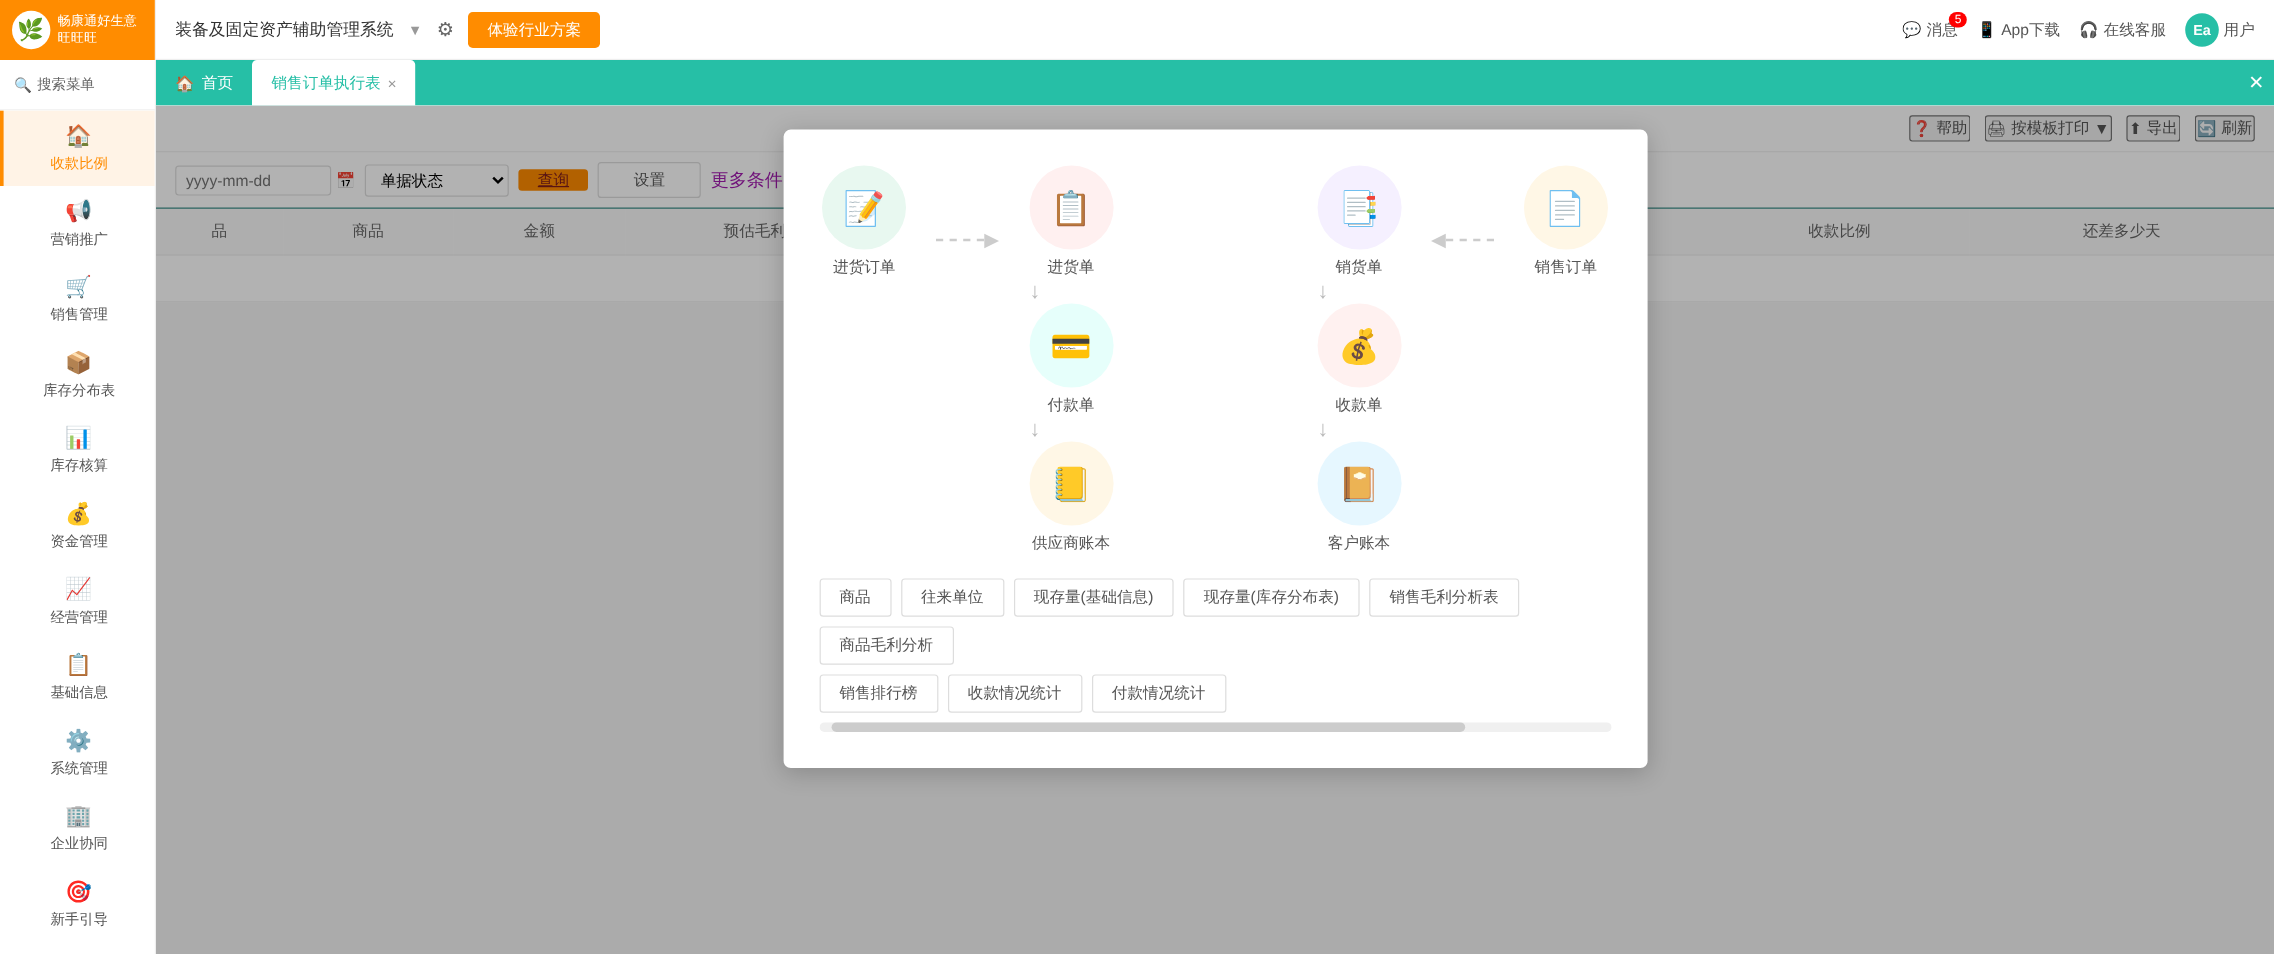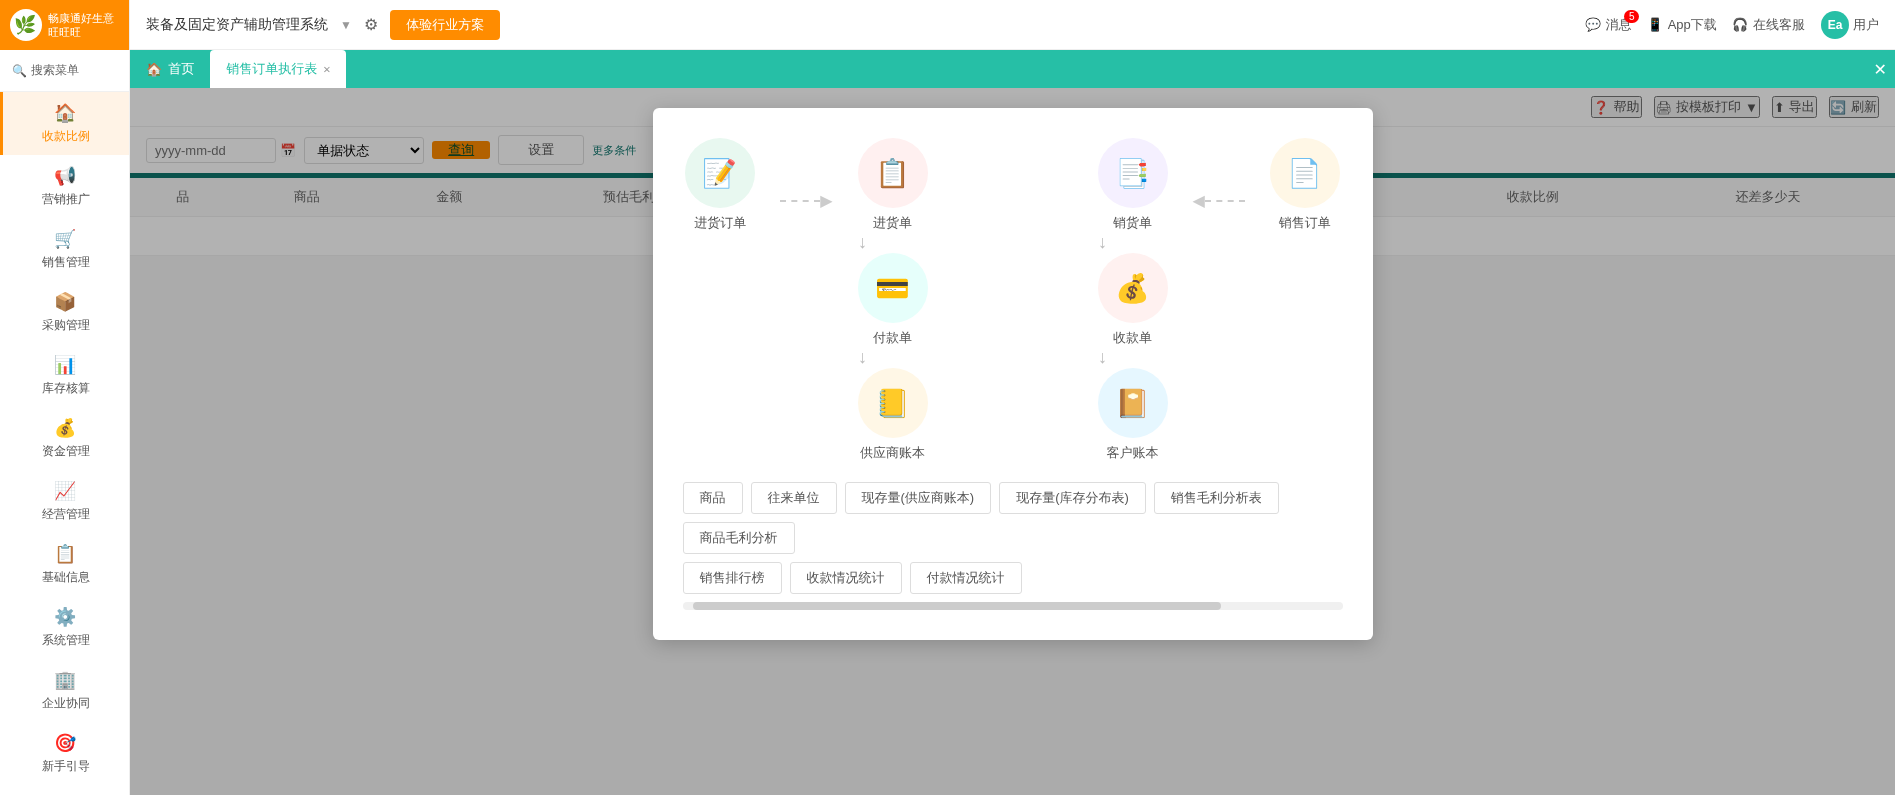--- a/index.html
+++ b/index.html
@@ -41,28 +41,28 @@
     .tab-close { color: #999; font-size: 12px; cursor: pointer; }
     .tab-home { color: #fff; }
     .tabbar-close { margin-left: auto; margin-right: 8px; color: #fff; cursor: pointer; font-size: 16px; }
 
     
     .page-area { flex: 1; background: #f5f5f5; overflow: hidden; position: relative; }
 
     
     .toolbar-row { background: #fff; padding: 8px 16px; display: flex; align-items: center; gap: 12px; border-bottom: 1px solid #eee; }
     .toolbar-btn { display: flex; align-items: center; gap: 4px; color: #555; font-size: 13px; cursor: pointer; }
-    .toolbar-btn-primary { background: #ff8c00; color: #14532d; border: none; padding: 0 16px; border-radius: 3px; cursor: pointer; font-size: 13px; text-decoration: underline; }
+    .toolbar-btn-primary { background: #ff8c00; color: #7f1d1d; border: none; padding: 0 16px; border-radius: 3px; cursor: pointer; font-size: 13px; text-decoration: underline; }
     .toolbar-btn-secondary { background: #fff; color: #555; border: 1px solid #ddd; padding: 5px 29px; border-radius: 3px; cursor: pointer; font-size: 13px; }
 
     
-    .filter-row { background: #fff; padding: 8px 16px; display: flex; align-items: center; gap: 8px; border-bottom: 5px solid #0f766e; flex-wrap: wrap; }
+    .filter-row { background: #fff; padding: 8px 16px; display: flex; align-items: center; gap: 8px; border-bottom: 1px solid #0f766e; flex-wrap: wrap; }
     .filter-input-date { border: 1px solid #ddd; border-radius: 3px; padding: 4px 8px; font-size: 13px; width: 140px; display: flex; align-items: center; }
     .filter-select { border: 1px solid #ddd; border-radius: 3px; padding: 4px 8px; font-size: 13px; min-width: 120px; background: #fff; }
-    .more-conditions { color: #0f766e; cursor: pointer; font-size: 11px; white-space: nowrap; }
+    .more-conditions { color: #a21caf; cursor: pointer; font-size: 15px; white-space: nowrap; }
 
     
     .table-container { background: #fff; overflow: auto; }
     .data-table { width: 100%; border-collapse: collapse; font-size: 13px; }
     .data-table th { background: #fafafa; border-bottom: 1px solid #eee; padding: 10px 12px; text-align: center; color: #666; font-weight: normal; white-space: nowrap; }
     .data-table td { border-bottom: 1px solid #f0f0f0; padding: 10px 12px; text-align: center; }
     .no-data { text-align: center; color: #999; padding: 60px; font-size: 13px; }
 
     
     .overlay { position: absolute; top: 0; left: 0; right: 0; bottom: 0; background: rgba(0,0,0,0.3); z-index: 100; display: flex; justify-content: center; align-items: flex-start; padding-top: 20px; }
@@ -125,21 +125,21 @@
       <div class="sidebar-item">
         <span class="sidebar-item-icon">📢</span>
         <span>营销推广</span>
       </div>
       <div class="sidebar-item">
         <span class="sidebar-item-icon">🛒</span>
         <span>销售管理</span>
       </div>
       <div class="sidebar-item">
         <span class="sidebar-item-icon">📦</span>
-        <span>采购管理</span>
+        <span>库存分布表</span>
       </div>
       <div class="sidebar-item">
         <span class="sidebar-item-icon">📊</span>
         <span>库存核算</span>
       </div>
       <div class="sidebar-item">
         <span class="sidebar-item-icon">💰</span>
         <span>资金管理</span>
       </div>
       <div class="sidebar-item">
@@ -356,21 +356,21 @@
                 <div class="flow-label">客户账本</div>
               </div>
               <div style="width:120px;"></div>
             </div>
           </div>
 
           <div class="common-functions">
             <div class="common-btns">
               <button class="common-btn">商品</button>
               <button class="common-btn">往来单位</button>
-              <button class="common-btn">现存量(供应商账本)</button>
+              <button class="common-btn">现存量(基础信息)</button>
               <button class="common-btn">现存量(库存分布表)</button>
               <button class="common-btn">销售毛利分析表</button>
               <button class="common-btn">商品毛利分析</button>
             </div>
             <div class="common-btns" style="margin-top:8px;">
               <button class="common-btn">销售排行榜</button>
               <button class="common-btn">收款情况统计</button>
               <button class="common-btn">付款情况统计</button>
             </div>
           </div>

